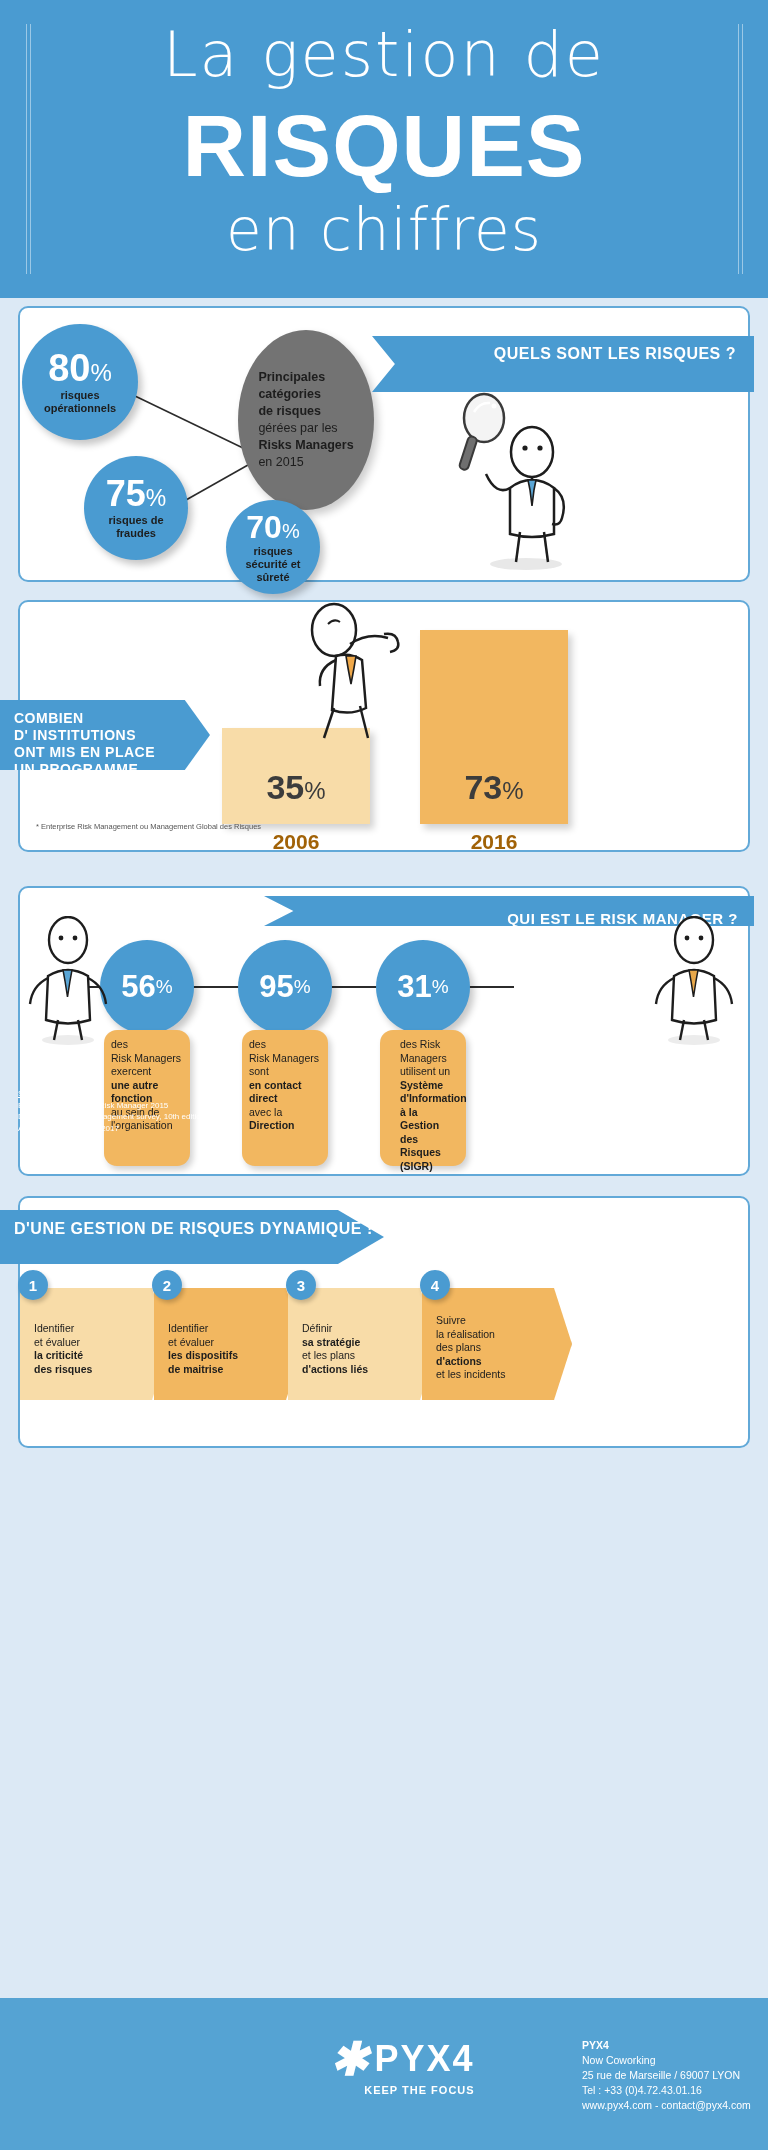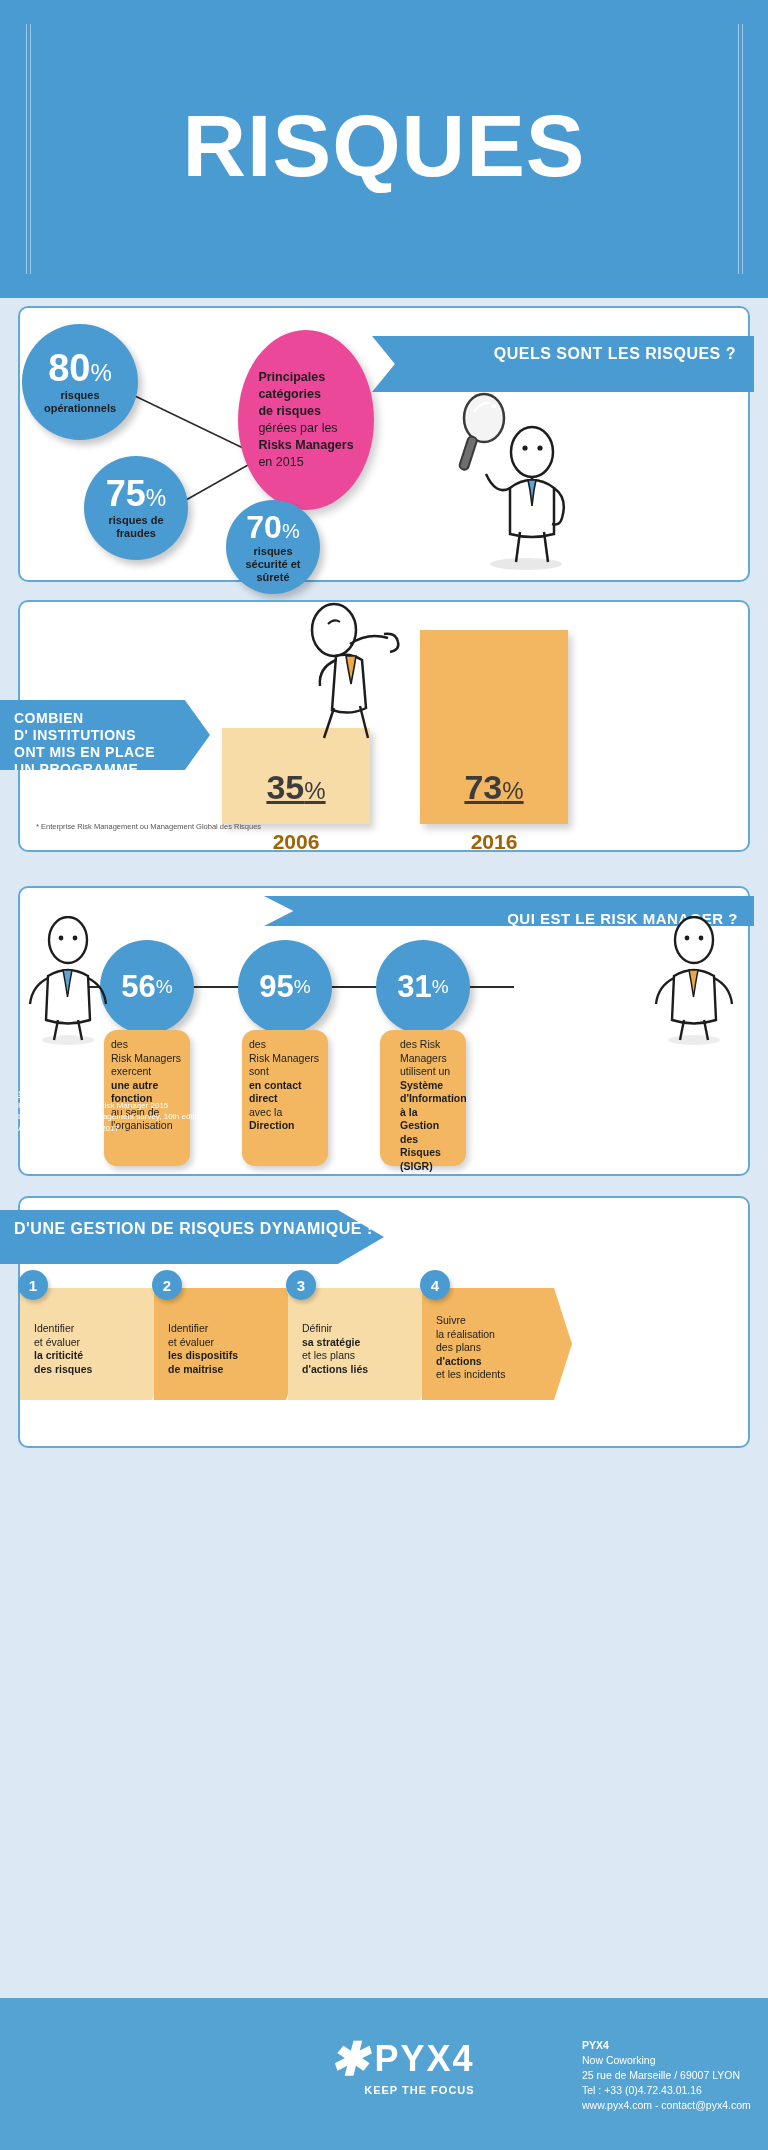--- a/index.html
+++ b/index.html
@@ -87,32 +87,32 @@
 
   #b80 { left:22px; top:324px; width:116px; height:116px; }
   #b80 .num { font-size:38px; } #b80 .pct { font-size:24px; }
   #b75 { left:84px; top:456px; width:104px; height:104px; }
   #b75 .num { font-size:36px; } #b75 .pct { font-size:23px; }
   #b70 { left:226px; top:500px; width:94px; height:94px; }
   #b70 .num { font-size:32px; } #b70 .pct { font-size:20px; }
 
   .orange-oval {
     position:absolute; left:238px; top:330px; width:136px; height:180px;
-    background:#ec4899; border-radius:50%;
+    background:#737373; border-radius:50%;
     box-shadow:4px 5px 8px rgba(0,0,0,.20);
     display:flex; align-items:center; justify-content:center;
   }
   .orange-oval .txt { font-size:12.5px; line-height:17px; color:#1d1d1d; text-align:left; }
   .orange-oval .b { font-weight:bold; }
 
   
   .bar { position:absolute; box-shadow:4px 5px 7px rgba(0,0,0,.18); }
   #bar2006 { left:222px; top:728px; width:148px; height:96px; background:#f8dca8; }
   #bar2016 { left:420px; top:630px; width:148px; height:194px; background:#f2b760; }
-  .barval { position:absolute; color:#3c3c3c; font-weight:bold; font-family:"Liberation Sans",sans-serif;text-decoration:underline; }
+  .barval { position:absolute; color:#3c3c3c; font-weight:bold; font-family:"Liberation Sans",sans-serif; }
   #val2006 { left:222px; top:768px; width:148px; text-align:center; font-size:34px; }
   #val2016 { left:420px; top:768px; width:148px; text-align:center; font-size:34px; }
   .barlbl { position:absolute; color:#a16207; font-weight:bold; font-size:21px; text-align:center; width:148px; }
   #lbl2006 { left:222px; top:830px; }
   #lbl2016 { left:420px; top:830px; }
   .footnote { position:absolute; left:36px; top:822px; font-size:7.5px; color:#555; }
 
   
   .b3 { position:absolute; border-radius:50%; background:#4a9bd1; color:#fff;
         display:flex; align-items:center; justify-content:center;
@@ -165,21 +165,23 @@
   .person { position:absolute; }
 </style>
 </head>
 <body>
 
 <div class="header">
   <div class="hrule a"></div>
   <div class="hrule b"></div>
   <div class="hrule c"></div>
   <div class="hrule d"></div>
+  <div class="title-line1">La  gestion de</div>
   <div class="title-line2">RISQUES</div>
+  <div class="title-line3">en chiffres</div>
 </div>
 
 <div class="panel" id="panel1"></div>
 
 <svg style="position:absolute;left:0;top:300px;width:768px;height:300px;overflow:visible">
   <line x1="135" y1="96" x2="243" y2="148" stroke="#2b2b2b" stroke-width="1.6"></line>
   <line x1="186" y1="200" x2="248" y2="165" stroke="#2b2b2b" stroke-width="1.6"></line>
   <line x1="272" y1="212" x2="272" y2="202" stroke="#2b2b2b" stroke-width="1.6"></line>
 </svg>
 

